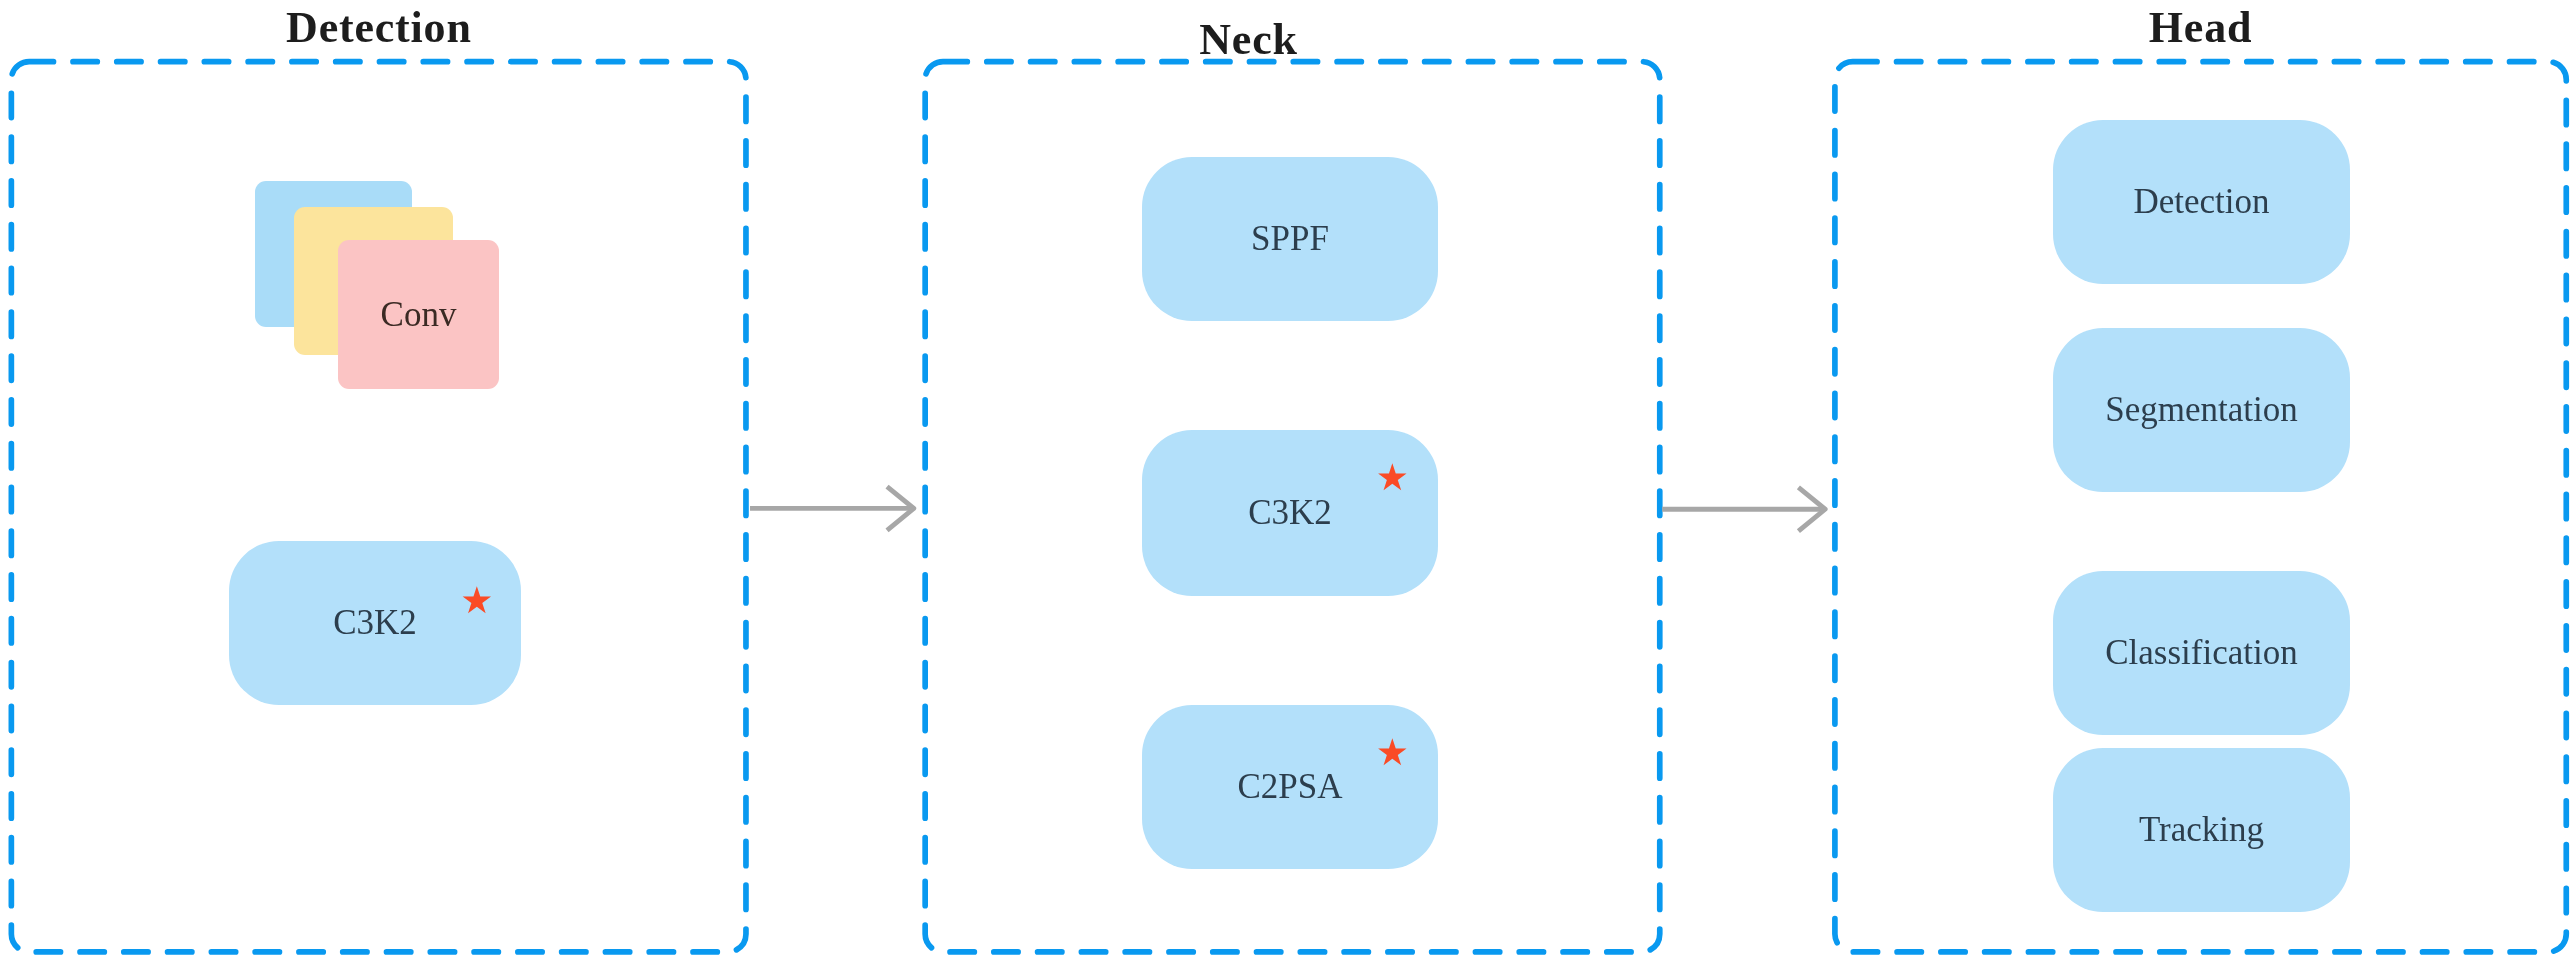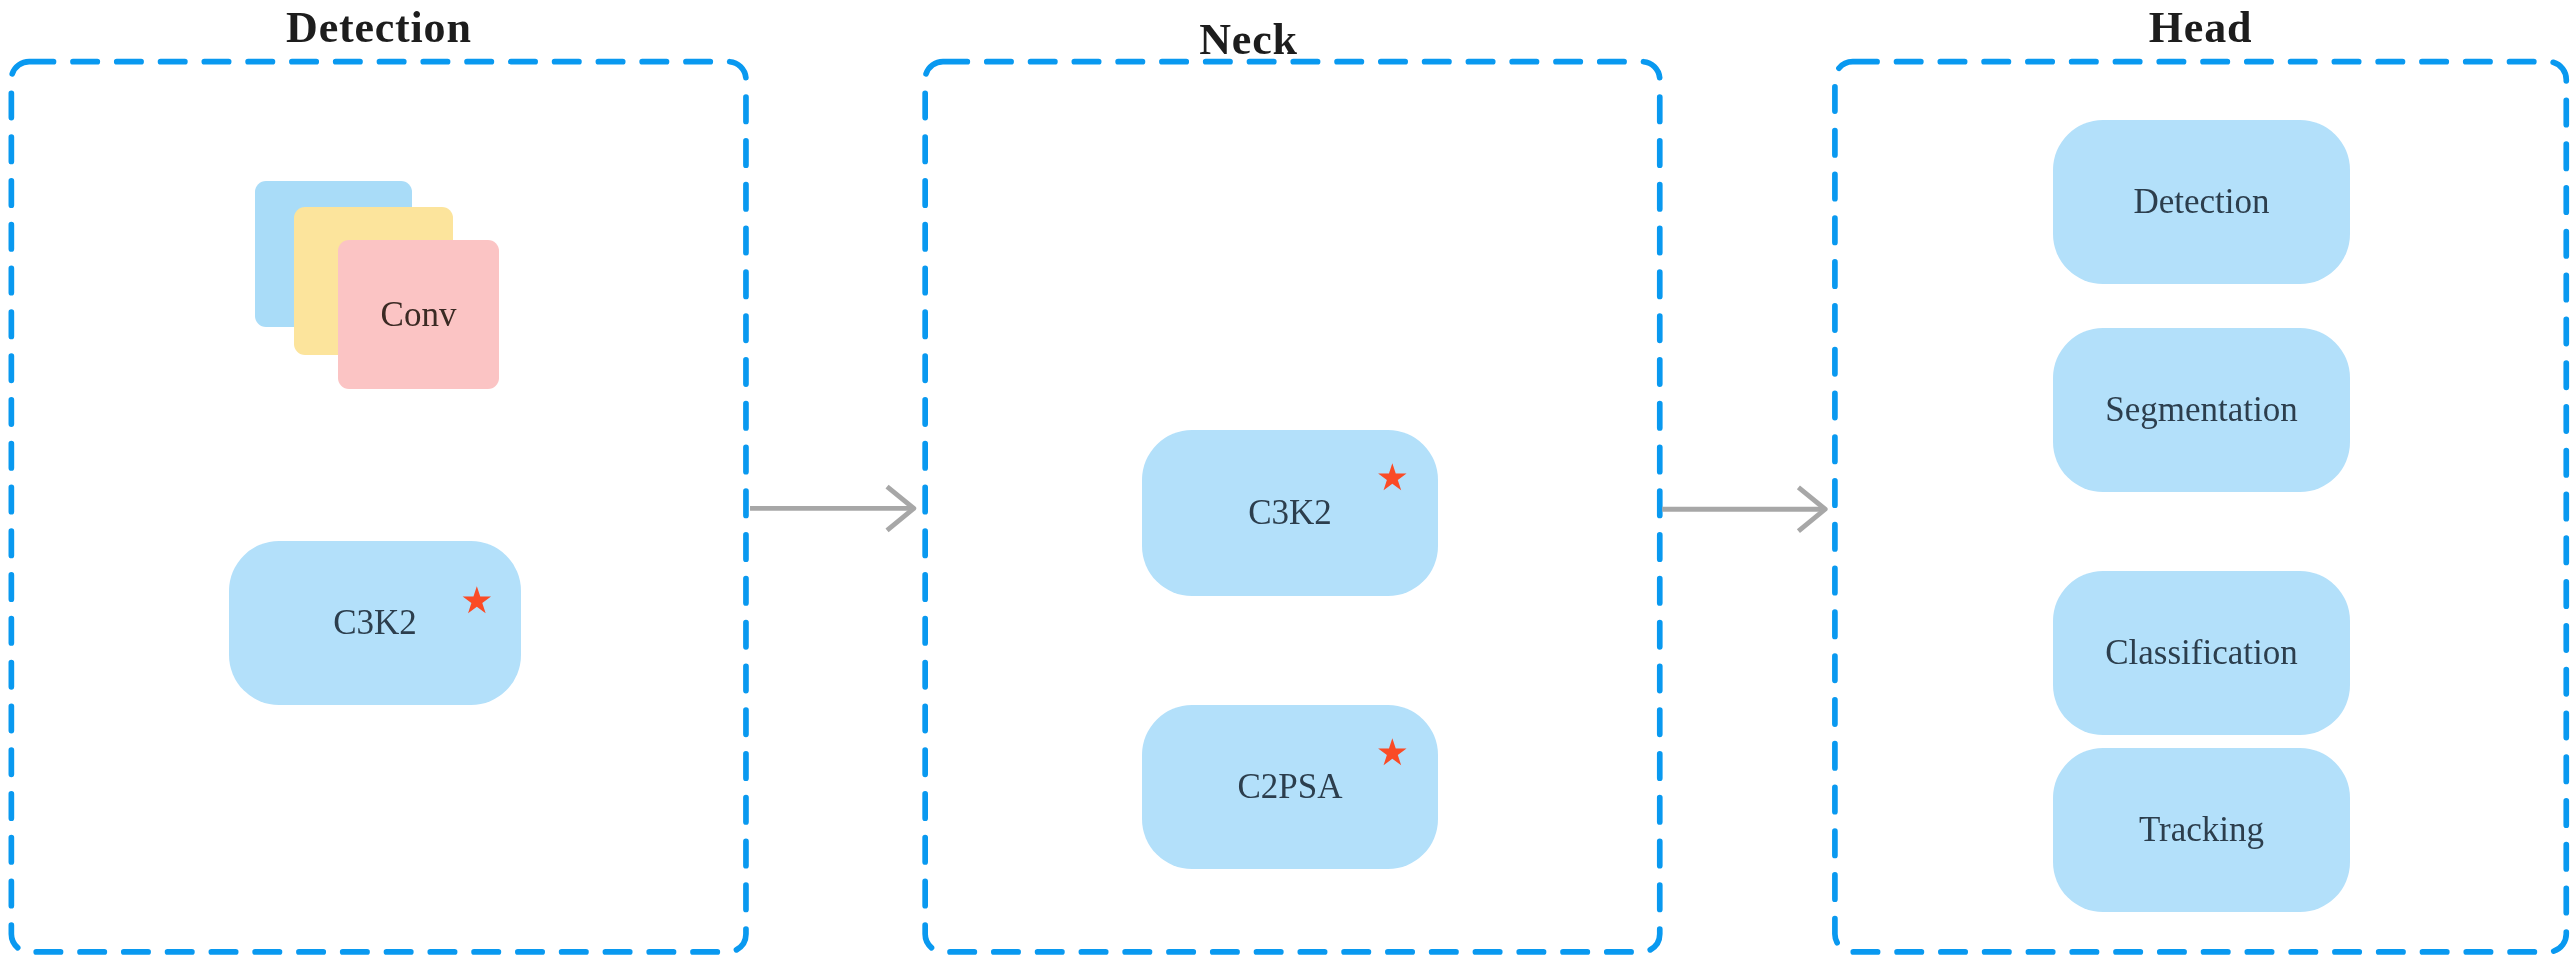--- a/index.html
+++ b/index.html
@@ -99,20 +99,23 @@
   <div class="card card-yellow" style="left:294px; top:207px; width:159px; height:148px;"></div>
   <div class="card card-pink" style="left:338px; top:240px; width:161px; height:149px;">
     <span class="card-label">Conv</span>
   </div>
 
   <div class="block" style="left:229px; top:541px; width:292px; height:164px;">
     <span class="block-label">C3K2</span>
     <span class="star star-backbone">★</span>
   </div>
 
+  <div class="block" style="left:1142px; top:157px; width:296px; height:164px;">
+    <span class="block-label">SPPF</span>
+  </div>
   <div class="block" style="left:1142px; top:430px; width:296px; height:166px;">
     <span class="block-label">C3K2</span>
     <span class="star star-neck">★</span>
   </div>
   <div class="block" style="left:1142px; top:705px; width:296px; height:164px;">
     <span class="block-label">C2PSA</span>
     <span class="star star-neck">★</span>
   </div>
 
   <div class="block" style="left:2053px; top:120px; width:297px; height:164px;">

